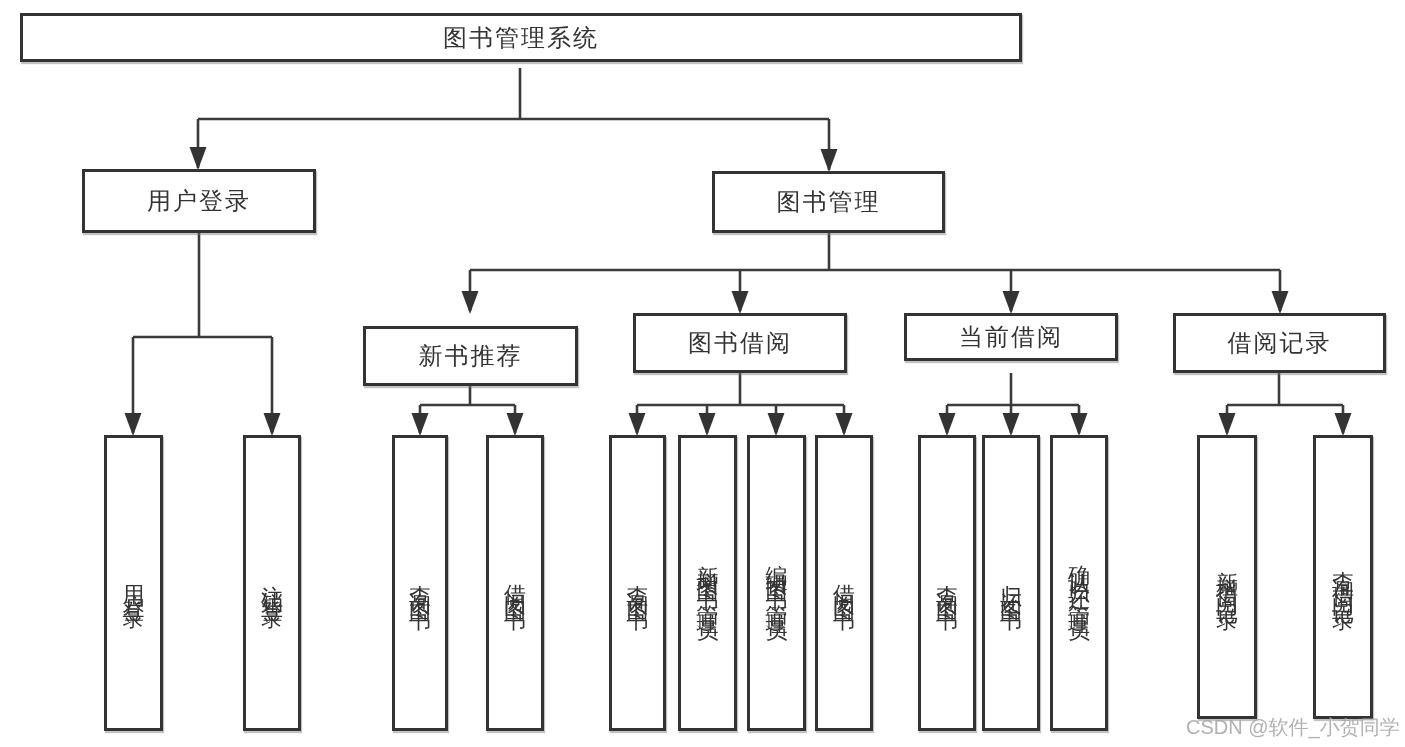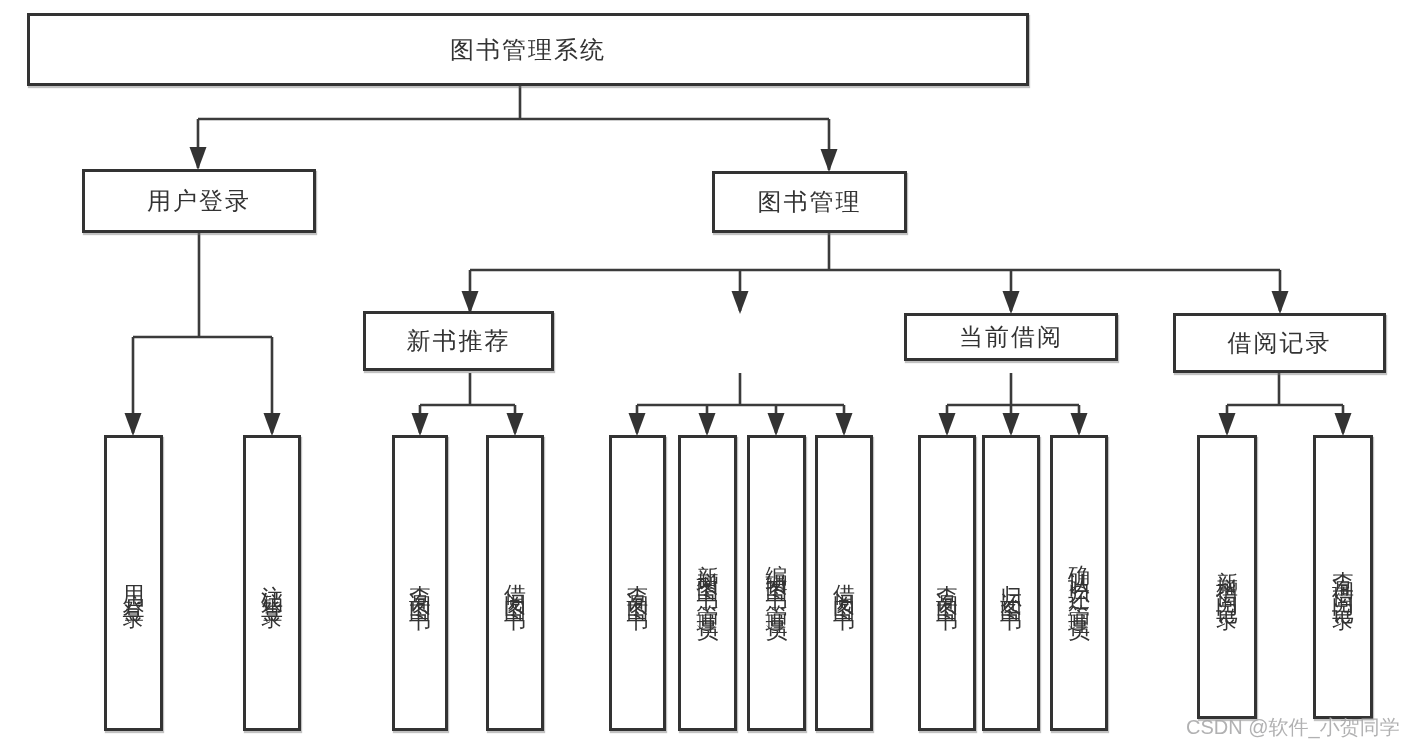--- a/index.html
+++ b/index.html
@@ -97,26 +97,27 @@
       <polygon points="776,436 767.5,413 784.5,413"></polygon>
       <polygon points="844,436 835.5,413 852.5,413"></polygon>
       <polygon points="947,436 938.5,413 955.5,413"></polygon>
       <polygon points="1011,436 1002.5,413 1019.5,413"></polygon>
       <polygon points="1079,436 1070.5,413 1087.5,413"></polygon>
       <polygon points="1227,436 1218.5,413 1235.5,413"></polygon>
       <polygon points="1343,436 1334.5,413 1351.5,413"></polygon>
     </g>
   </svg>
 
-  <div class="box hbox" style="left:20px; top:13px; width:1002px; height:73px;margin-left:7px;">图书管理系统</div>
+  <div class="box hbox" style="left:20px; top:13px; width:1002px; height:49px;">图书管理系统</div>
 
   <div class="box hbox" style="left:82px; top:169px; width:234px; height:64px;">用户登录</div>
-  <div class="box hbox" style="left:712px; top:171px; width:195px; height:62px;">图书管理</div>
+  <div class="box hbox" style="left:712px; top:171px; width:233px; height:62px;">图书管理</div>
 
-  <div class="box hbox" style="left:363px; top:311px; width:191px; height:60px;">新书推荐</div>
+  <div class="box hbox" style="left:363px; top:326px; width:215px; height:60px;">新书推荐</div>
+  <div class="box hbox" style="left:633px; top:313px; width:214px; height:60px;">图书借阅</div>
   <div class="box hbox" style="left:904px; top:313px; width:214px; height:48px;">当前借阅</div>
   <div class="box hbox" style="left:1173px; top:313px; width:213px; height:60px;">借阅记录</div>
 
   <div class="box vbox" style="left:104px; top:435px; width:59px; height:296px;">
     <span class="vtext">用户登录</span>
   </div>
   <div class="box vbox" style="left:243px; top:435px; width:58px; height:296px;">
     <span class="vtext">注销登录</span>
   </div>
 

